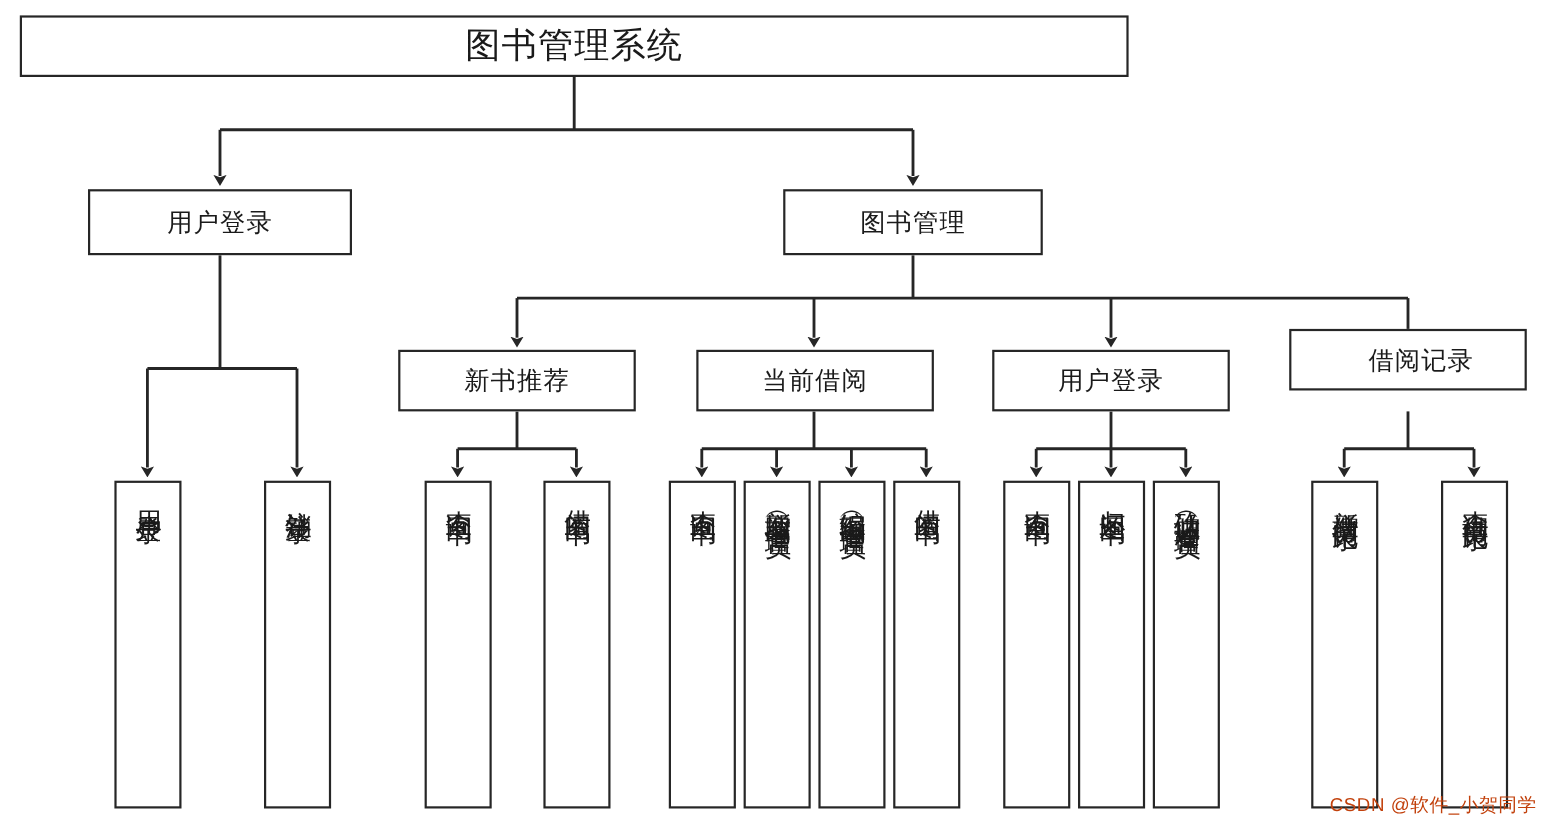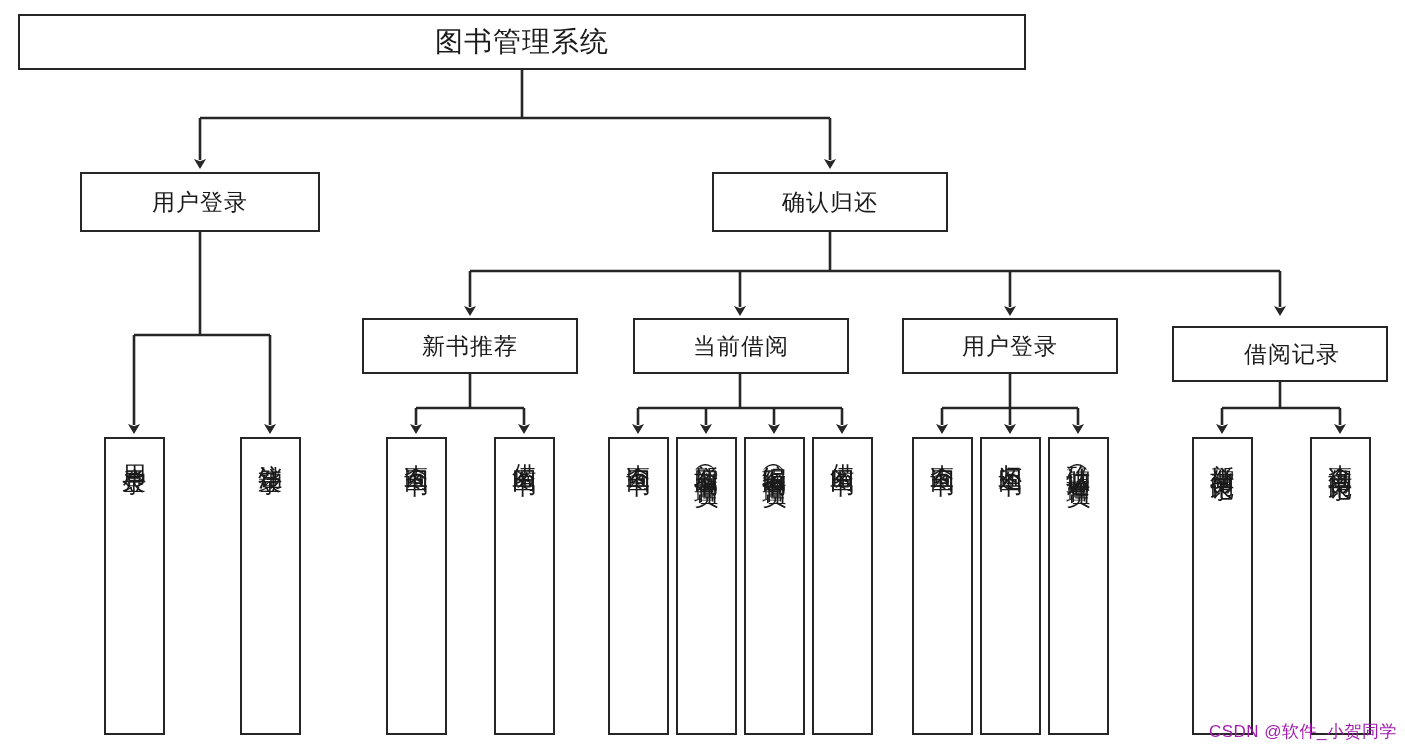--- a/index.html
+++ b/index.html
@@ -33,42 +33,42 @@
     display: flex;
     align-items: center;
     justify-content: center;
     color: #1a1a1a;
   }
   .node.horiz {
     font-size: 23px;
     letter-spacing: 1px;
   }
   .node.root {
-    font-size: 28px;
+    font-size: 32px;
   }
   .node.vert {
     align-items: flex-start;
     justify-content: center;
     padding-top: 6px;
   }
   .vert-label {
     writing-mode: vertical-rl;
     text-orientation: upright;
     font-size: 24px;
     line-height: 1.06;
     letter-spacing: 3px;
     white-space: nowrap;
     color: #1a1a1a;
   }
   .watermark {
     position: absolute;
     right: 8px;
     bottom: 4px;
     font-size: 17px;
-    color: #a21caf;
+    color: #c2410c;
     letter-spacing: 0.5px;
     white-space: nowrap;
     user-select: none;
   }
 </style>
 </head>
 <body>
 
 <div id="canvas">
 
@@ -123,33 +123,33 @@
   </svg>
 
   <div class="node root horiz" style="left:18px; top:14px; width:1008px; height:56px;">
     <span>图书管理系统</span>
   </div>
 
   <div class="node horiz" style="left:80px; top:172px; width:240px; height:60px;">
     <span>用户登录</span>
   </div>
   <div class="node horiz" style="left:712px; top:172px; width:236px; height:60px;">
-    <span>确认归还</span>
+    <span>图书管理</span>
   </div>
 
   <div class="node horiz" style="left:362px; top:318px; width:216px; height:56px;">
     <span>新书推荐</span>
   </div>
   <div class="node horiz" style="left:633px; top:318px; width:216px; height:56px;">
     <span>当前借阅</span>
   </div>
   <div class="node horiz" style="left:902px; top:318px; width:216px; height:56px;">
     <span>用户登录</span>
   </div>
-  <div class="node horiz" style="left:1172px; top:326px; width:216px; height:56px;padding-left:24px;">
+  <div class="node horiz" style="left:1172px; top:299px; width:216px; height:56px;padding-left:24px;">
     <span>借阅记录</span>
   </div>
 
   <div class="node vert" style="left:104px; top:437px; width:61px; height:298px;">
     <span class="vert-label">用户登录</span>
   </div>
   <div class="node vert" style="left:240px; top:437px; width:61px; height:298px;">
     <span class="vert-label">注销登录</span>
   </div>
 

